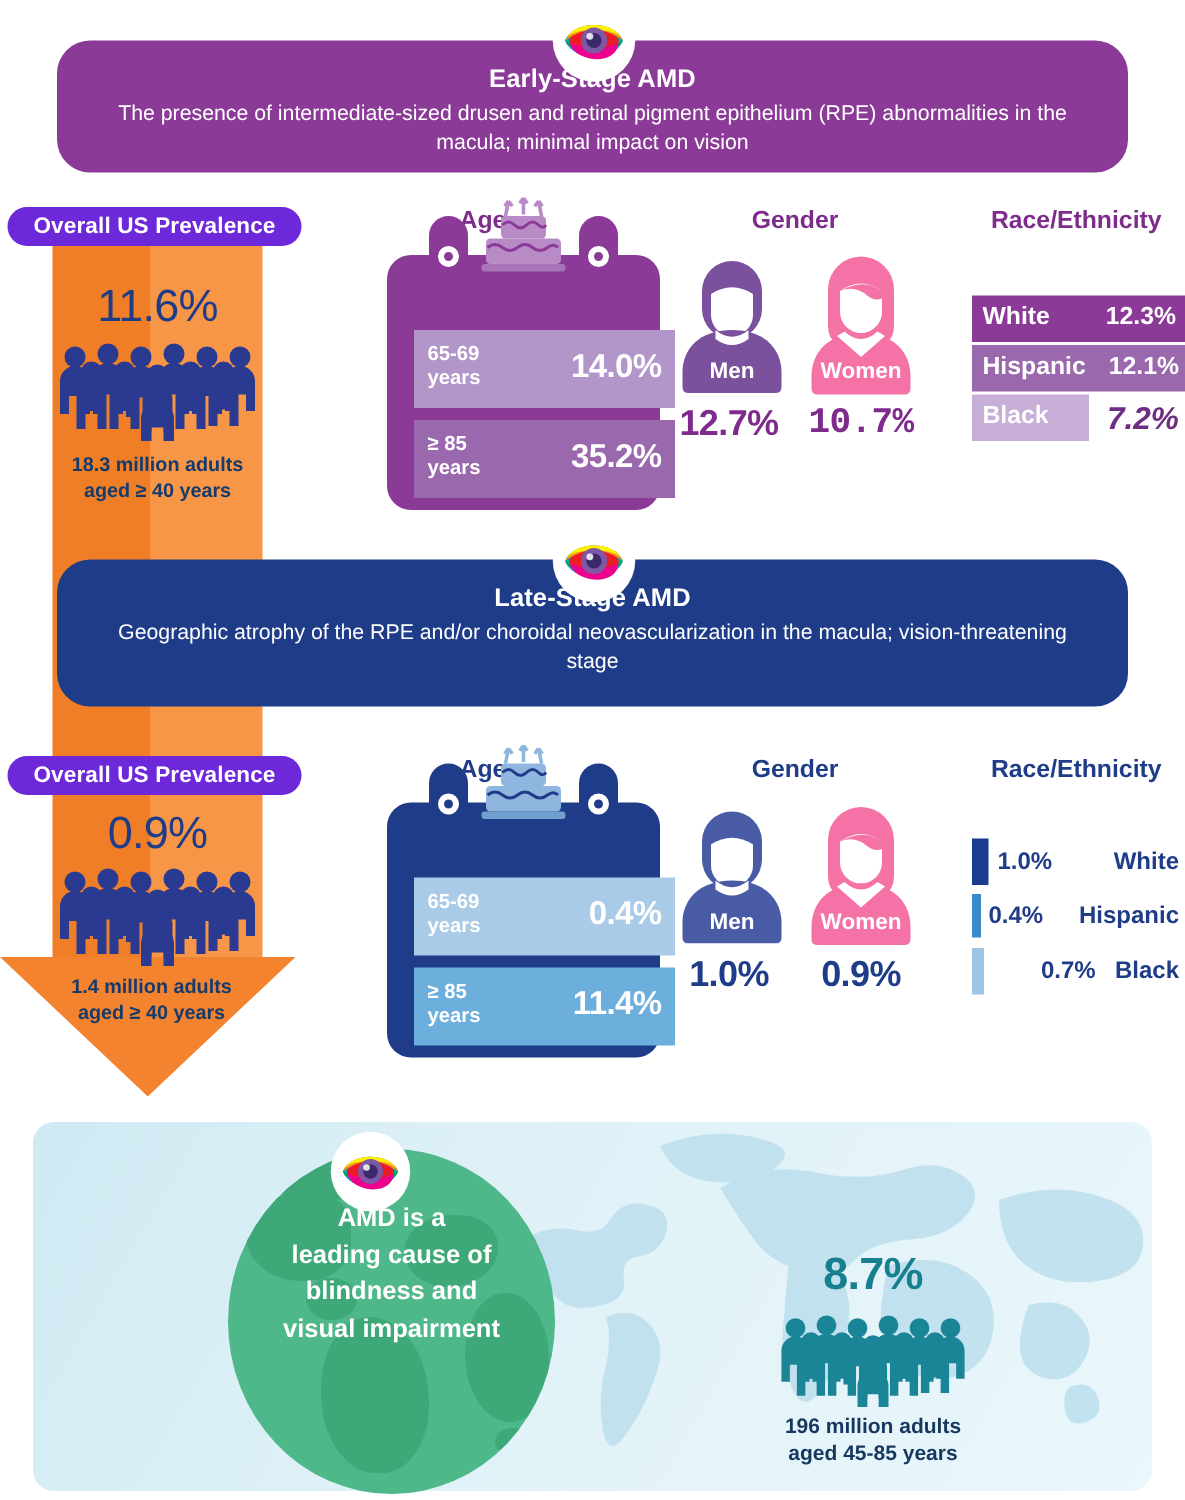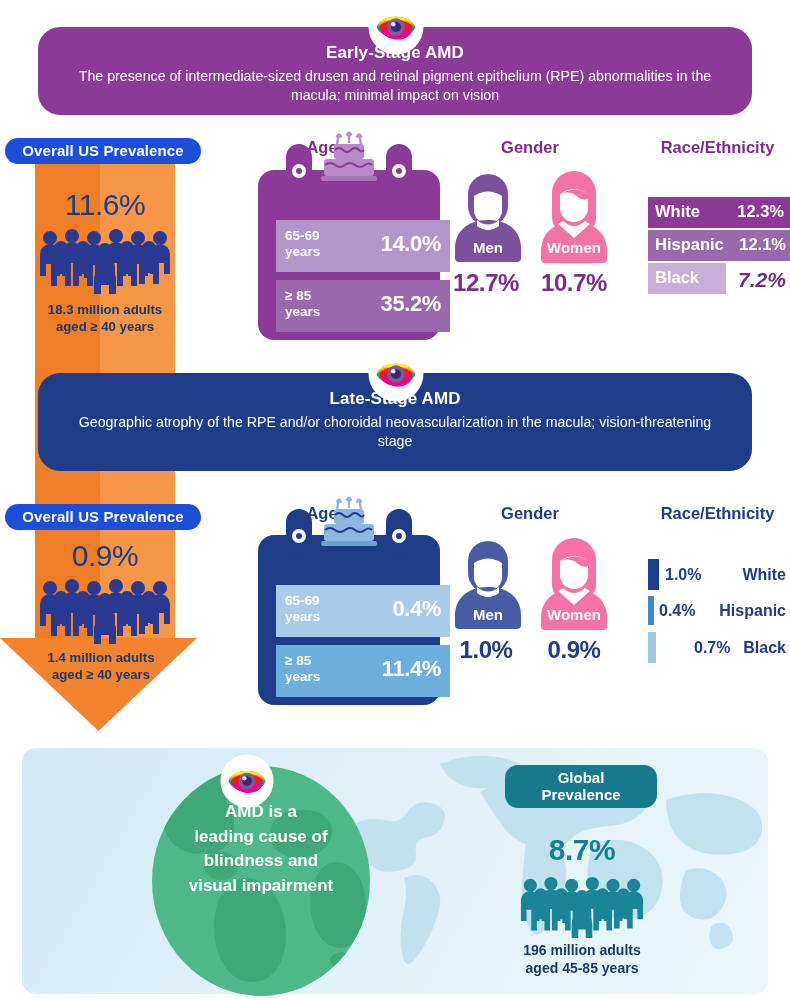--- a/index.html
+++ b/index.html
@@ -29,21 +29,21 @@
   
   .eye-logo { position:absolute; border-radius:50%; background:#ffffff;
      display:flex; align-items:center; justify-content:center; z-index:6;
      box-shadow:0 0 0 1.5px #ffffff; }
   .eye-logo.l1 { left:370px; top:1px; width:52px; height:52px; }
   .eye-logo.l2 { left:370px; top:348px; width:52px; height:52px; }
   .eye-logo.l3 { left:222px; top:756px; width:50px; height:50px; }
 
   
   .col-title { position:absolute; font-size:16.5px; font-weight:bold; text-align:center; }
-  .pill { position:absolute; border-radius:13px; background:#1d4ed8; color:#fff;
+  .pill { position:absolute; border-radius:13px; background:#6d28d9; color:#fff;
      font-size:15px; font-weight:bold; text-align:center; padding:4px 10px 5px;
      letter-spacing:.1px; z-index:5; }
 
   
   .bigpct { position:absolute; text-align:center; font-size:30px; letter-spacing:-.5px; }
   .mil { position:absolute; text-align:center; font-size:13.2px; font-weight:bold;
      line-height:1.25; color:#163B6B; }
 
   
   .crowd { position:absolute; }
@@ -246,21 +246,21 @@
   <div class="gpct" style="left:441px; top:269px; color:#7E2C8C;">12.7%</div>
 
   <svg class="person" style="left:534px; top:168px;" width="80" height="96" viewBox="0 0 80 96">
     <path d="M40 3 a22 22 0 0 1 22 22 v24 q0 9 -6 12 h-32 q-6 -3 -6 -12 v-24 a22 22 0 0 1 22 -22 z" fill="#F472A5"></path>
     <path d="M26 26 q14 -10 28 0 v14 a14 14 0 0 1 -28 0 z" fill="#ffffff"></path>
     <path d="M26 26 q10 -4 18 3 q5 4 10 2 v-5 q-12 -9 -28 0 z" fill="#F472A5"></path>
     <path d="M40 54 c-22 0 -33 13 -33 29 v8 q0 4 4 4 h58 q4 0 4 -4 v-8 c0 -16 -11 -29 -33 -29 z" fill="#F472A5"></path>
     <path d="M29 53 q11 10 22 0 l5 3 l-16 14 l-16 -14 z" fill="#ffffff"></path>
   </svg>
   <div class="gname" style="left:536px; top:239px; width:76px;">Women</div>
-  <div class="gpct" style="left:529px; top:269px; color:#7E2C8C;">10.7%</div>
+  <div class="gpct" style="left:529px; top:269px; color:#7E2C8C;font-family:Liberation Mono, monospace;">10.7%</div>
 
   <div class="col-title" style="left:645px; top:138px; width:145px; color:#7E2C8C;">Race/Ethnicity</div>
   <div class="rbar" style="left:648px; top:197px; width:142px; background:#8B3A97;">
     <div class="nm">White</div>
     <div class="rbar-val-in" style="right:6px; top:5px;">12.3%</div>
   </div>
   <div class="rbar" style="left:648px; top:230px; width:142px; background:#9A68AD;">
     <div class="nm">Hispanic</div>
     <div class="rbar-val-in" style="right:4px; top:5px;">12.1%</div>
   </div>
@@ -465,21 +465,20 @@
       <path d="M88 44 C76 22 24 22 12 44 C25 31 75 31 88 44 Z" fill="#FFF200"></path>
       <path d="M8 50 C20 80 80 80 92 50 C92 50 70 66 50 66 C30 66 8 50 8 50 Z" fill="#00A651"></path>
       <path d="M12 56 C24 78 76 78 88 56 C75 69 25 69 12 56 Z" fill="#00AEEF"></path>
       <path d="M86 52 C84 74 62 80 44 76 C26 72 16 62 14 52 C30 62 70 64 86 52 Z" fill="#EC008C"></path>
       <circle cx="50" cy="50" r="19" fill="#7E57A5"></circle>
       <circle cx="50" cy="50" r="11" fill="#3B2A6B"></circle>
       <circle cx="44" cy="44" r="5" fill="#ffffff" opacity=".85"></circle>
     </svg>
   </div>
 
-  <div class="teal-pill" style="left:505px; top:765px; width:152px;">Global Prevalence</div>
   <div class="g-pct" style="left:508px; top:833px; width:148px;">8.7%</div>
 
   <svg style="position:absolute; left:519px; top:876px; z-index:4;" width="126" height="62" viewBox="0 0 134 66">
     <g fill="#1B8598">
       <g>
           <circle cx="12" cy="10" r="7"></circle>
           <path d="M2 26 a10 10 0 0 1 20 0 v22 h-6 v-12 h-8 v12 h-6 z"></path>
         </g>
       <g>
           <circle cx="34" cy="8" r="7"></circle>

